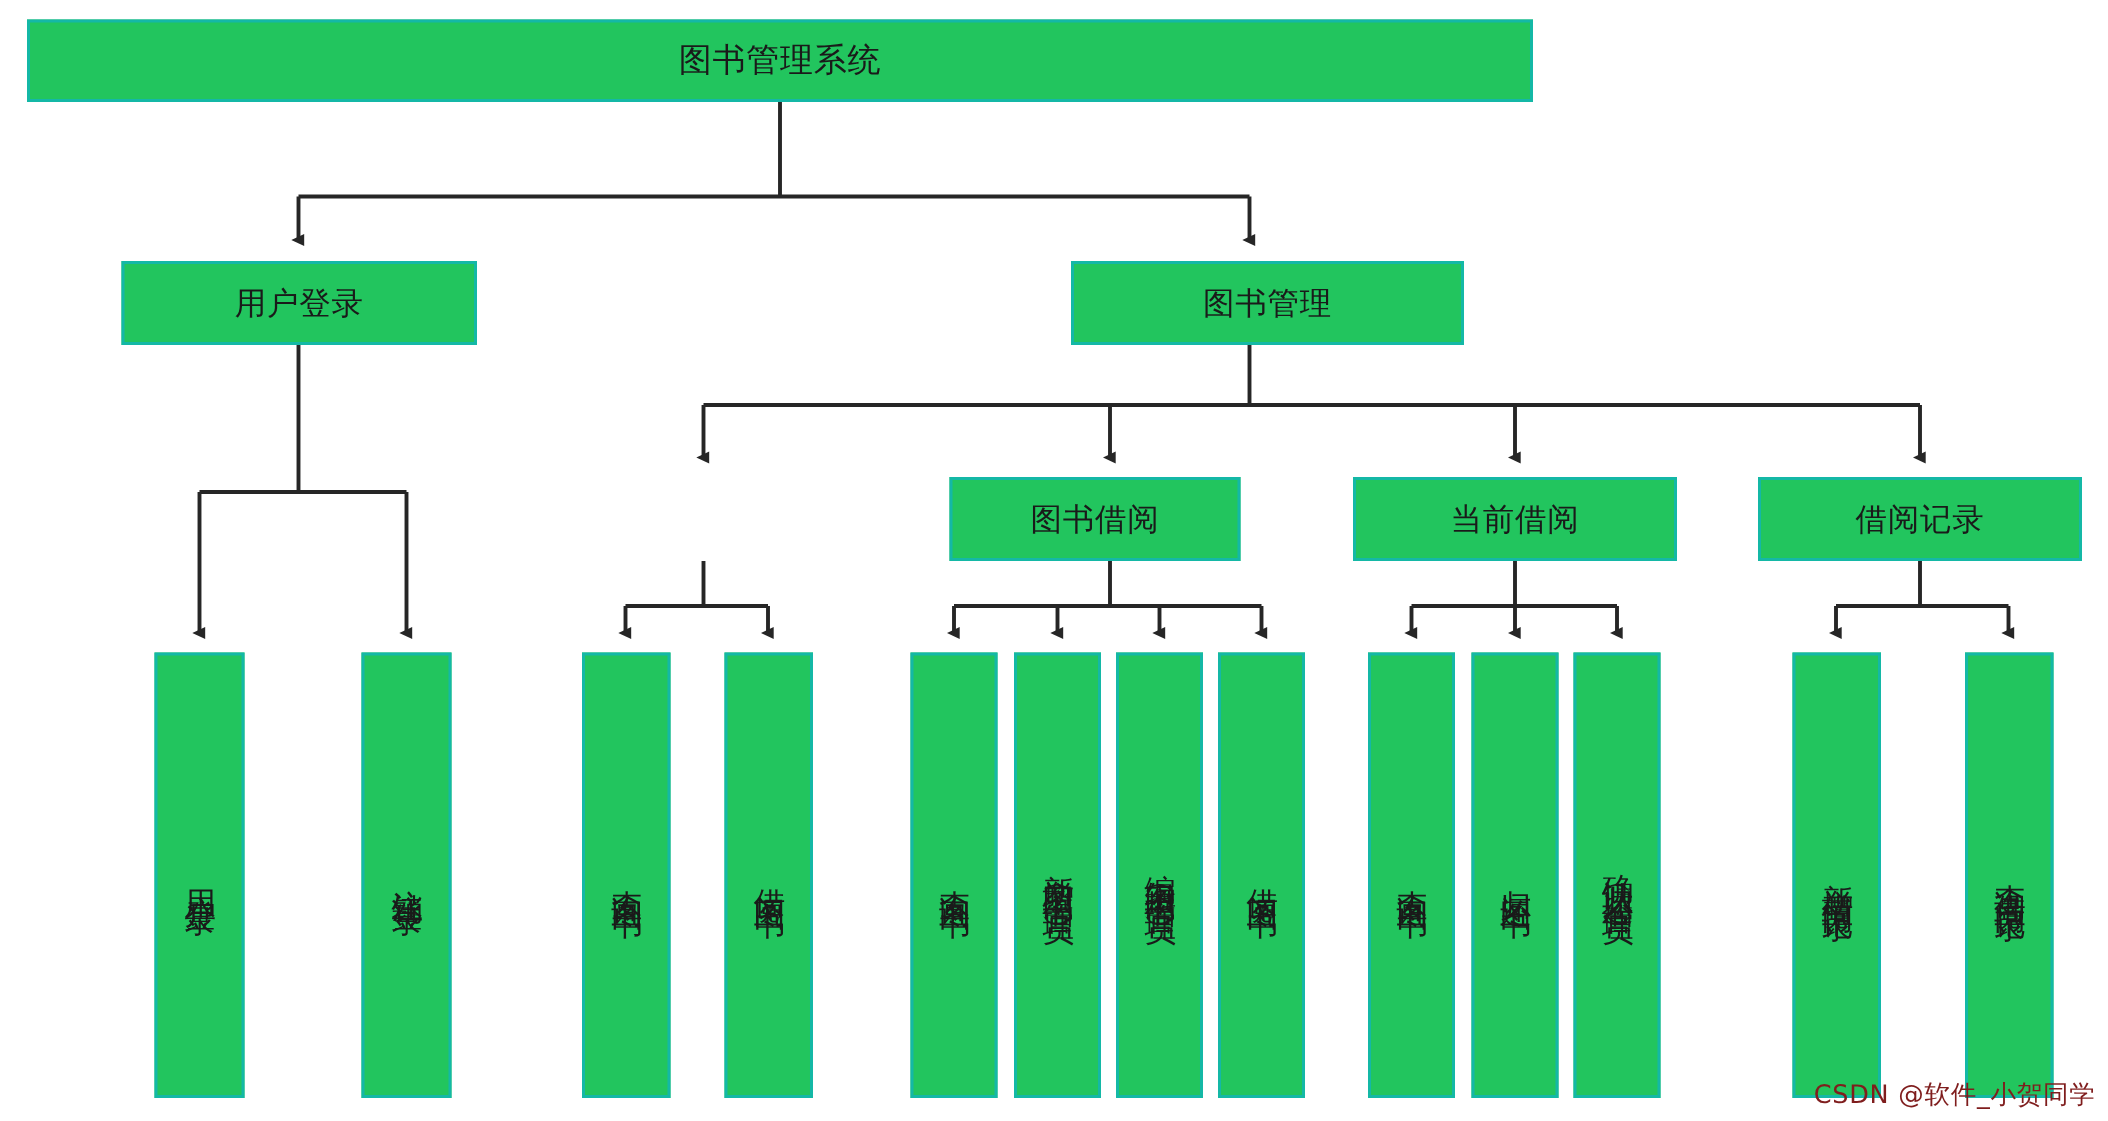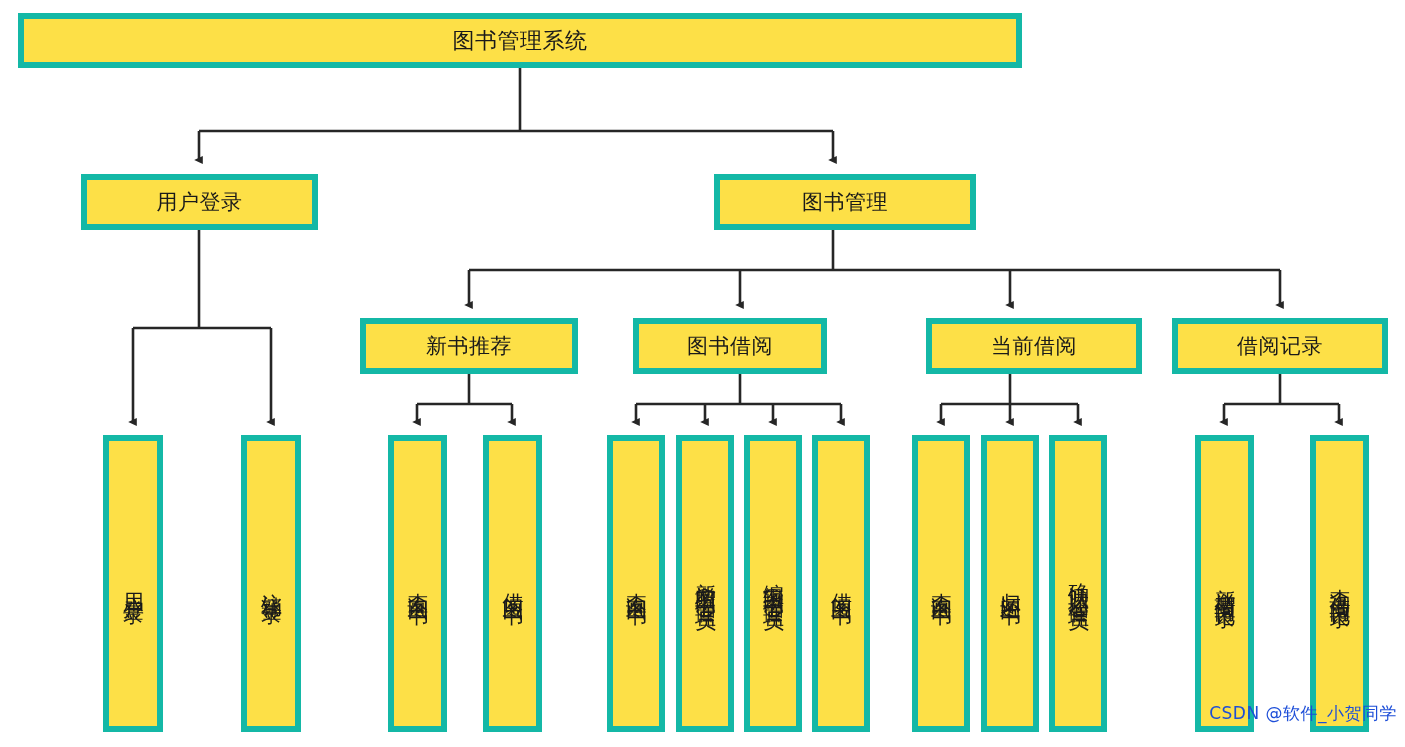--- a/index.html
+++ b/index.html
@@ -22,22 +22,22 @@
   svg.edges {
     position: absolute;
     left: 0;
     top: 0;
     width: 1405px;
     height: 747px;
   }
   .node {
     position: absolute;
     box-sizing: border-box;
-    border: 6px solid #14b8a6;
-    background: #fde047;
+    border: 2px solid #14b8a6;
+    background: #22c55e;
     display: flex;
     align-items: center;
     justify-content: center;
     color: #1a1a1a;
   }
   .node-label {
     display: block;
     text-align: center;
     line-height: 1.18;
     white-space: nowrap;
@@ -57,23 +57,23 @@
     writing-mode: vertical-rl;
     text-orientation: upright;
     font-size: 21px;
     line-height: 1.0;
     letter-spacing: 4px;
     white-space: nowrap;
   }
   .watermark {
     position: absolute;
     right: 8px;
-    bottom: 22px;
+    bottom: 6px;
     font-size: 17px;
-    color: #1d4ed8;
+    color: #7f1d1d;
     white-space: nowrap;
     letter-spacing: 0.5px;
   }
 </style>
 </head>
 <body>
 
 <div id="diagram-root">
 
   <svg class="edges" viewBox="0 0 1405 747">
@@ -130,27 +130,24 @@
     <span class="node-label">图书管理系统</span>
   </div>
 
   <div class="node horiz" style="left:81px; top:174px; width:237px; height:56px;">
     <span class="node-label">用户登录</span>
   </div>
   <div class="node horiz" style="left:714px; top:174px; width:262px; height:56px;">
     <span class="node-label">图书管理</span>
   </div>
 
-  <div class="node horiz" style="left:360px; top:318px; width:218px; height:56px;">
-    <span class="node-label">新书推荐</span>
-  </div>
   <div class="node horiz" style="left:633px; top:318px; width:194px; height:56px;">
     <span class="node-label">图书借阅</span>
   </div>
-  <div class="node horiz" style="left:902px; top:318px; width:216px; height:56px;margin-left:24px;">
+  <div class="node horiz" style="left:902px; top:318px; width:216px; height:56px;">
     <span class="node-label">当前借阅</span>
   </div>
   <div class="node horiz" style="left:1172px; top:318px; width:216px; height:56px;">
     <span class="node-label">借阅记录</span>
   </div>
 
   <div class="node vert" style="left:103px; top:435px; width:60px; height:297px;">
     <span class="node-label">用户登录</span>
   </div>
   <div class="node vert" style="left:241px; top:435px; width:60px; height:297px;">

